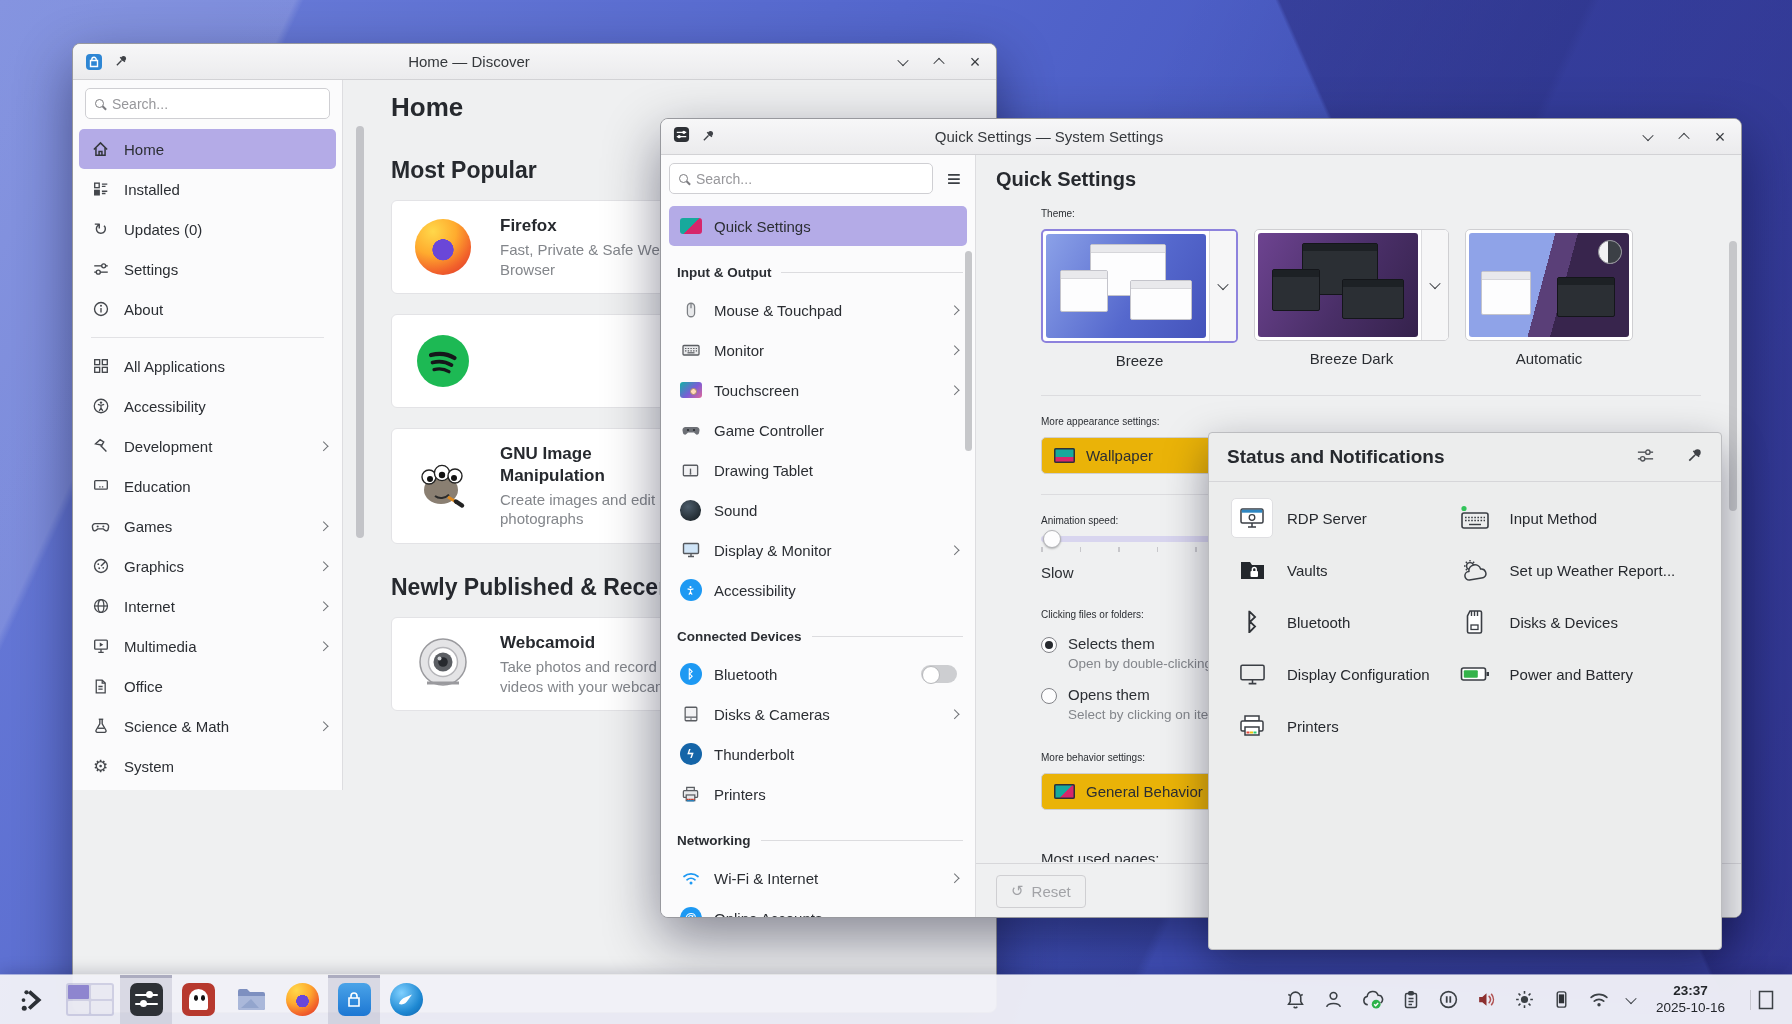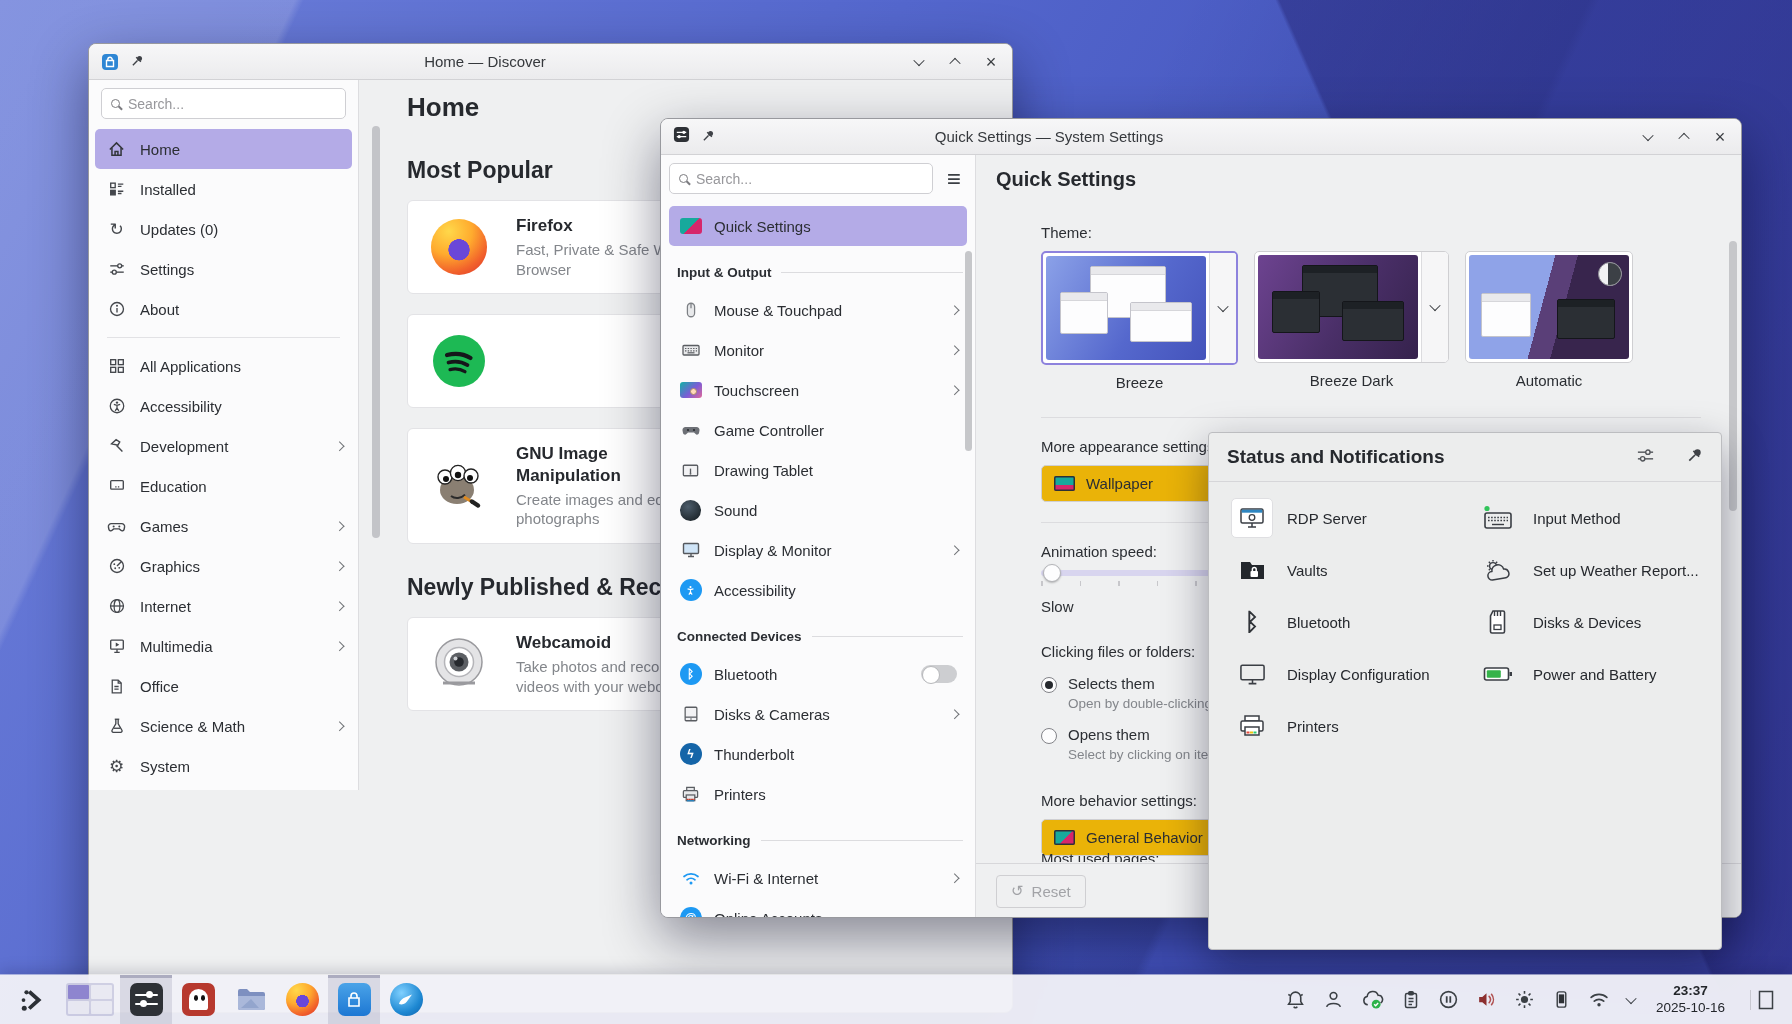--- a/index.html
+++ b/index.html
@@ -32,21 +32,21 @@
   .nrow.sel{background:#b4abe7}
   .nic{width:23px;display:flex;justify-content:center;align-items:center;color:#44474c;font-size:17px;flex:none}
   .nlbl{flex:1;white-space:nowrap}
   .ndiv{height:1px;background:#e2e2e5;margin:8px 12px}
   .ghdr{display:flex;align-items:center;gap:10px;margin:8px 4px 0 8px;height:36px;font-size:13.5px;font-weight:700;color:#2b2e33;white-space:nowrap}
   .ghdr::after{content:"";flex:1;height:1px;background:#dcdcdf;min-width:12px}
   .tgl{width:36px;height:18px;border-radius:9px;background:#cdced1;position:relative;margin-left:auto;flex:none}
   .tgl::after{content:"";position:absolute;left:1px;top:1px;width:16px;height:16px;border-radius:50%;background:#fff;border:1px solid #b7b8bb}
   .nrow .chev.r{margin-left:auto}
   
-  .discover{left:88px;top:43px;width:925px;height:970px;z-index:10}
+  .discover{left:72px;top:43px;width:925px;height:970px;z-index:10}
   .discover .tb-title{left:396px}
   .dis-body{display:flex;height:710px}
   .dis-side{width:270px;background:#fbfbfc;border-right:1px solid #dddde0;padding:6px 6px 0 6px}
   .dis-side .search{margin:2px 6px 10px 6px}
   .dis-main{flex:1;background:#eff0f1;position:relative;padding:10px 0 0 48px;overflow:hidden}
   .dis-sb{position:absolute;left:13px;top:46px;width:8px;height:412px;border-radius:4px;background:#c3c4c8}
   .dis-h1{font-size:26px;font-weight:600;color:#26292e;margin-top:2px}
   .dis-h2{font-size:23px;font-weight:600;color:#26292e;margin:30px 0 16px}
   .dis-h2.first{margin-top:34px}
   .card{width:560px;background:#fff;border:1px solid #e3e3e6;border-radius:6px;display:flex;align-items:center;gap:28px;padding:14px 22px;margin-bottom:20px;min-height:94px}
@@ -63,21 +63,21 @@
   .set-body{display:flex;height:763px}
   .set-side{width:315px;background:#fbfbfc;border-right:1px solid #dddde0;padding:8px 8px 0 8px;position:relative;overflow:hidden}
   .srow{display:flex;align-items:center;gap:8px;margin-bottom:12px}
   .srow .search{flex:1}
   .hamb{font-size:24px;color:#3a3e43;padding:0 6px;line-height:1}
   .side-sb{position:absolute;right:3px;top:96px;width:7px;height:200px;border-radius:4px;background:#c6c7ca}
   .set-main{flex:1;position:relative;background:#eff0f1}
   .set-h1{font-size:20px;font-weight:600;color:#26292e;padding:13px 0 9px 20px}
   .scrollarea{position:relative;height:662px;overflow:hidden;padding:4px 0 0 65px}
   .main-sb{position:absolute;right:4px;top:86px;width:8px;height:270px;border-radius:4px;background:#c6c7ca}
-  .flbl{font-size:15px;color:#2b2e33;margin:20px 0 10px}
+  .flbl{font-size:10px;color:#2b2e33;margin:4px 0 10px}
   .themes{display:flex;gap:16px}
   .tcombo{display:flex;border:1px solid #cfcfd2;border-radius:5px;background:#fff;overflow:hidden}
   .tsel .tcombo{border:2px solid #8d82dd}
   .thumb{width:160px;height:104px;position:relative;margin:3px;border-radius:3px;overflow:hidden}
   .th-breeze{background:linear-gradient(120deg,#8ba1e8,#5568cd 58%,#4453bb)}
   .th-dark{background:linear-gradient(120deg,#6d4390,#4a2f68 55%,#35224c)}
   .th-auto{background:linear-gradient(105deg,#8fa3e8 0 46%,#5a3f78 46% 58%,#38254d 58%)}
   .mw{position:absolute;background:#fdfdfe;border:1px solid #c4c4cb;border-radius:2px}
   .mw::before{content:"";position:absolute;left:0;right:0;top:0;height:7px;background:#e9e9ec;border-bottom:1px solid #d6d6da}
   .mwd{position:absolute;background:#2b2f34;border:1px solid #14161a;border-radius:2px}
@@ -99,21 +99,21 @@
   .ropt.on .rdot::after{content:"";position:absolute;inset:3px;border-radius:50%;background:#26292e}
   .rmain{font-size:15px;color:#2b2e33}
   .rsub{font-size:13.5px;color:#83868b;margin-top:4px;white-space:nowrap}
   .sliver{position:absolute;top:650px;left:65px;height:12px;overflow:hidden;font-size:15px;color:#2b2e33}
   .set-foot{position:absolute;left:0;right:0;bottom:0;height:55px;border-top:1px solid #d7d7da;display:flex;align-items:center;padding-left:20px;background:#eff0f1}
   .btn-reset{display:flex;gap:8px;align-items:center;height:33px;padding:0 14px;border:1px solid #cfcfd2;border-radius:4px;color:#a2a3a7;font-size:15px;background:transparent}
   
   .popup{position:absolute;left:1208px;top:432px;width:514px;height:518px;background:#eceded;border:1px solid #bcbdc0;border-radius:4px;box-shadow:0 16px 44px rgba(5,5,30,.4);z-index:30}
   .p-hdr{display:flex;align-items:center;gap:32px;height:49px;padding:0 18px;border-bottom:1px solid #d6d6d9}
   .p-title{font-size:19px;font-weight:600;color:#26292e;margin-right:auto}
-  .p-grid{display:grid;grid-auto-flow:column;grid-template-rows:repeat(5,52px);grid-template-columns:1fr 1fr;padding:10px 10px}
+  .p-grid{display:grid;grid-auto-flow:column;grid-template-rows:repeat(5,52px);grid-template-columns:1fr 1fr 1fr;padding:10px 10px}
   .p-item{display:flex;align-items:center;gap:14px;padding:0 12px;font-size:15px;color:#26292e;white-space:nowrap}
   .p-icb{width:42px;height:40px;display:flex;align-items:center;justify-content:center;flex:none;position:relative}
   .whbox{background:#fff;border-radius:5px;border:1px solid #dfdfe2}
   .rune{font-size:24px;color:#2f3338;font-weight:600}
   
   .cir{width:22px;height:22px;border-radius:50%;display:flex;align-items:center;justify-content:center;color:#fff;font-size:12px;font-weight:700}
   .cir.blue{background:#1d99f3}.cir.navy{background:#1565a8}
   .knob{width:21px;height:21px;border-radius:50%;background:radial-gradient(circle at 38% 32%,#4d5d6b,#20292f 75%)}
   .qspill{width:22px;height:16px;border-radius:3px;background:linear-gradient(135deg,#17a99c 0 52%,#d6276b 52%)}
   .tscreen{width:22px;height:16px;border-radius:3px;background:linear-gradient(135deg,#10b3a6,#7b5cd6 55%,#e0689a);position:relative}

